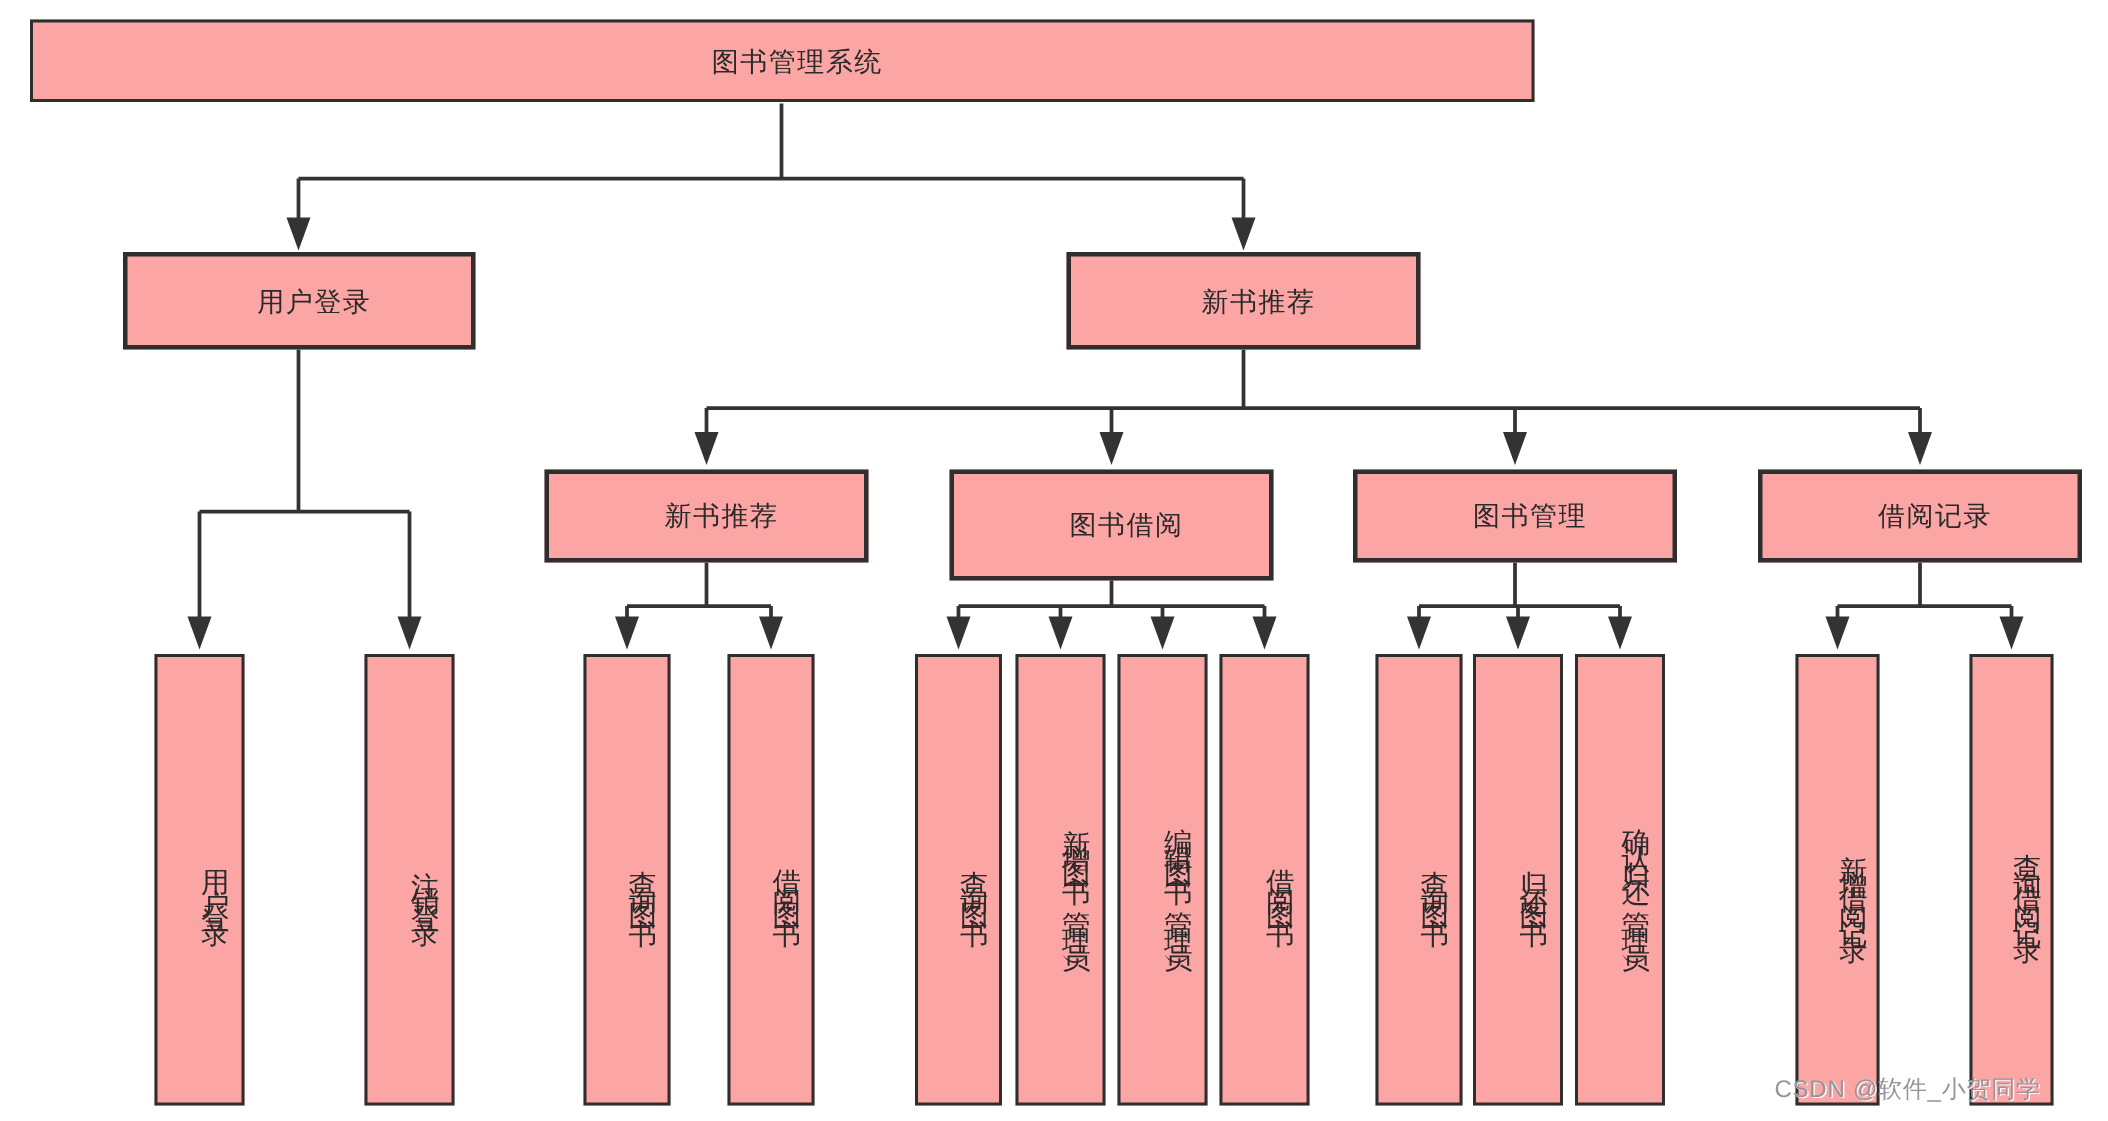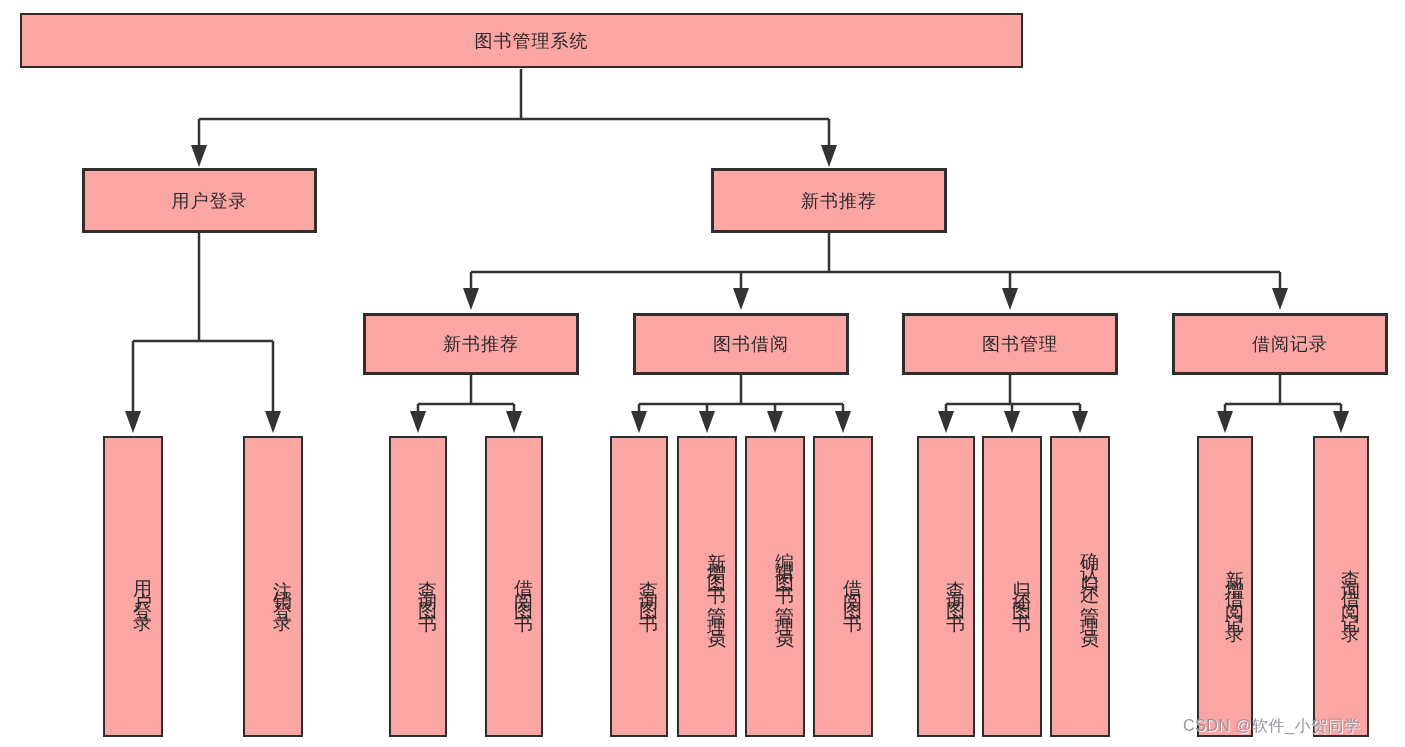--- a/index.html
+++ b/index.html
@@ -132,21 +132,21 @@
   <div class="box l2-box" style="left:82px; top:168px; width:235px; height:65px;">
     <span class="h-label">用户登录</span>
   </div>
   <div class="box l2-box" style="left:711px; top:168px; width:236px; height:65px;">
     <span class="h-label">新书推荐</span>
   </div>
 
   <div class="box l3-box" style="left:363px; top:313px; width:216px; height:62px;">
     <span class="h-label">新书推荐</span>
   </div>
-  <div class="box l3-box" style="left:633px; top:313px; width:216px; height:62px;">
+  <div class="box l3-box" style="left:633px; top:313px; width:216px; height:74px;">
     <span class="h-label">图书借阅</span>
   </div>
   <div class="box l3-box" style="left:902px; top:313px; width:216px; height:62px;">
     <span class="h-label">图书管理</span>
   </div>
   <div class="box l3-box" style="left:1172px; top:313px; width:216px; height:62px;">
     <span class="h-label">借阅记录</span>
   </div>
 
   <div class="box leaf-box" style="left:103px; top:436px; width:60px; height:301px;">

